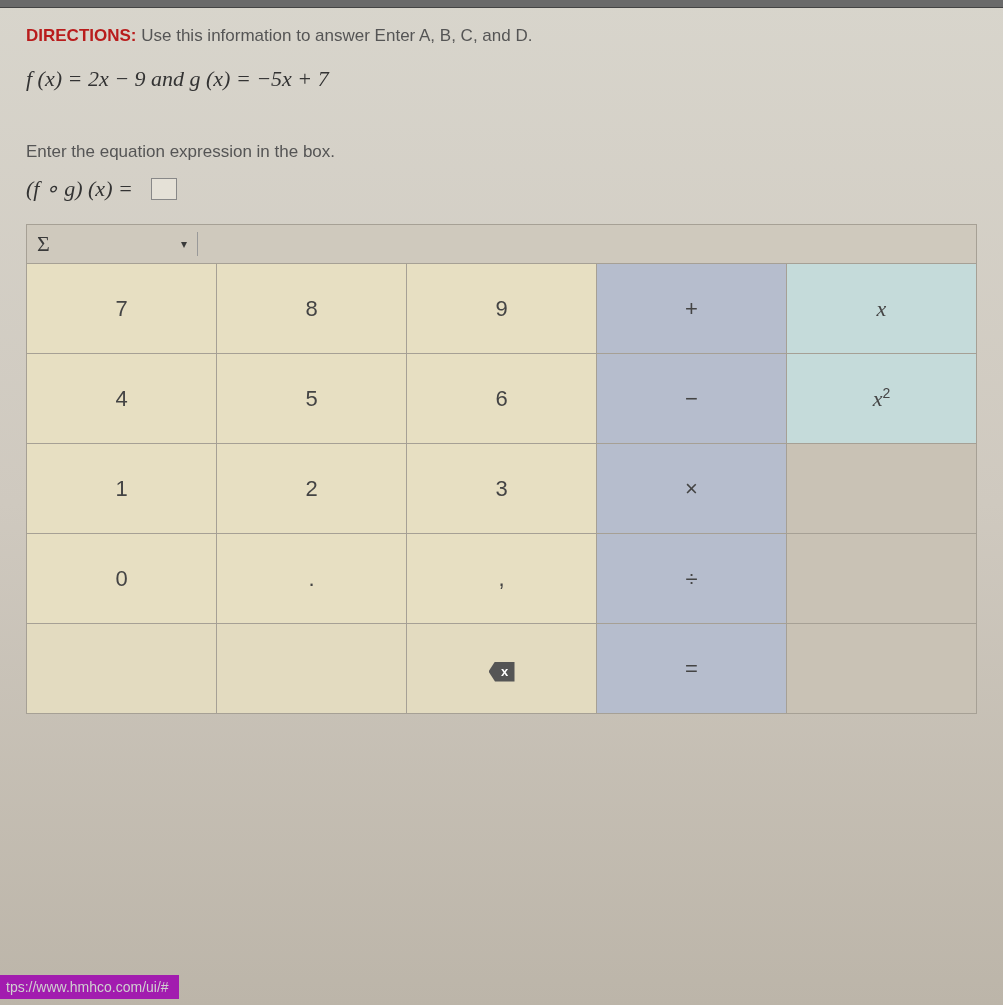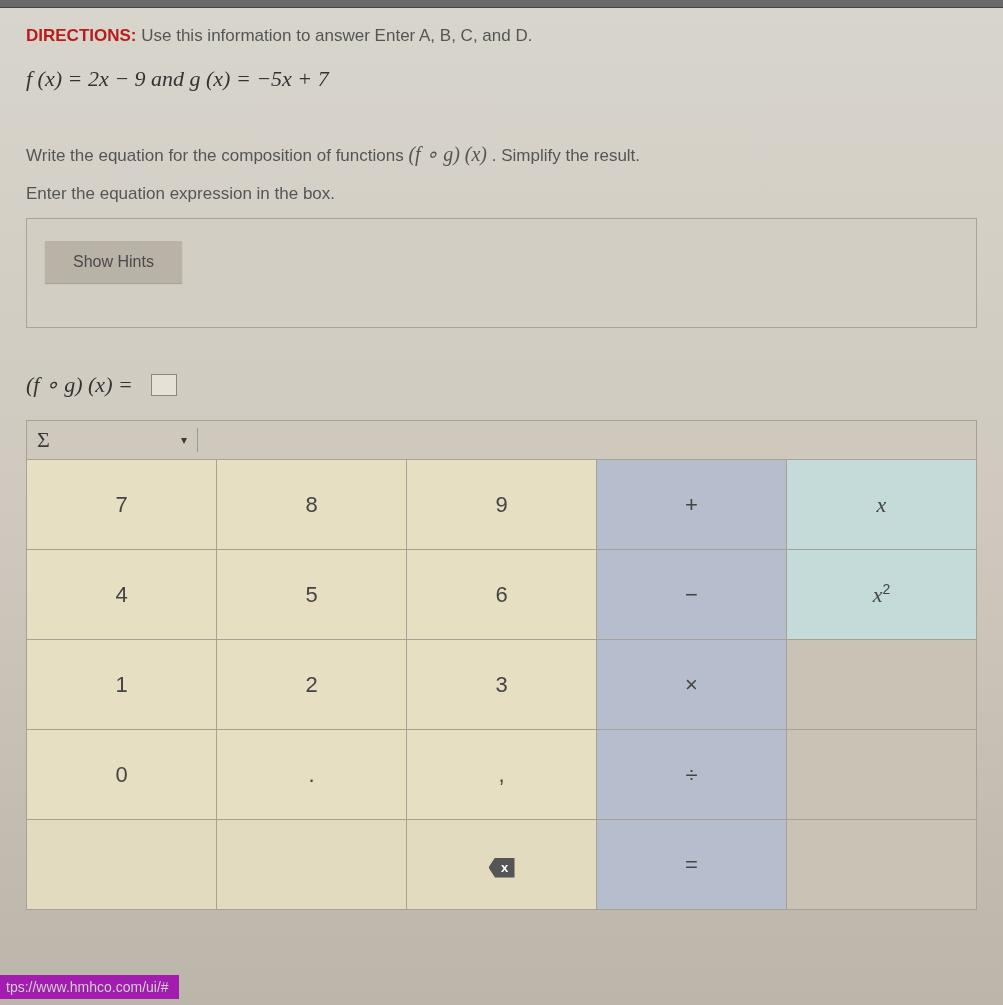--- a/index.html
+++ b/index.html
@@ -166,31 +166,23 @@
 <div class="content">
 
   <p class="directions">
     <b>DIRECTIONS:</b>
     <span>Use this information to answer Enter A, B, C, and D.</span>
   </p>
 
   <p class="funcs">f (x) = 2x − 9 and g (x) = −5x + 7</p>
 
 
-  <p class="prompt">
-    <span>Write the equation for the composition of functions </span>
-    <span class="math">(f ∘ g) (x)</span>
-    <span>. Simplify the result.</span>
-  </p>
 
   <p class="enter-line">Enter the equation expression in the box.</p>
 
-  <div class="hintbox">
-    <button class="hint-btn">Show Hints</button>
-  </div>
 
   <div class="answer-line">
     <span>(f ∘ g) (x) =</span>
     <span class="answer-box"></span>
   </div>
 
   <div class="toolbar">
     <div class="sigma">
       <span>Σ</span>
       <span class="caret">▾</span>

